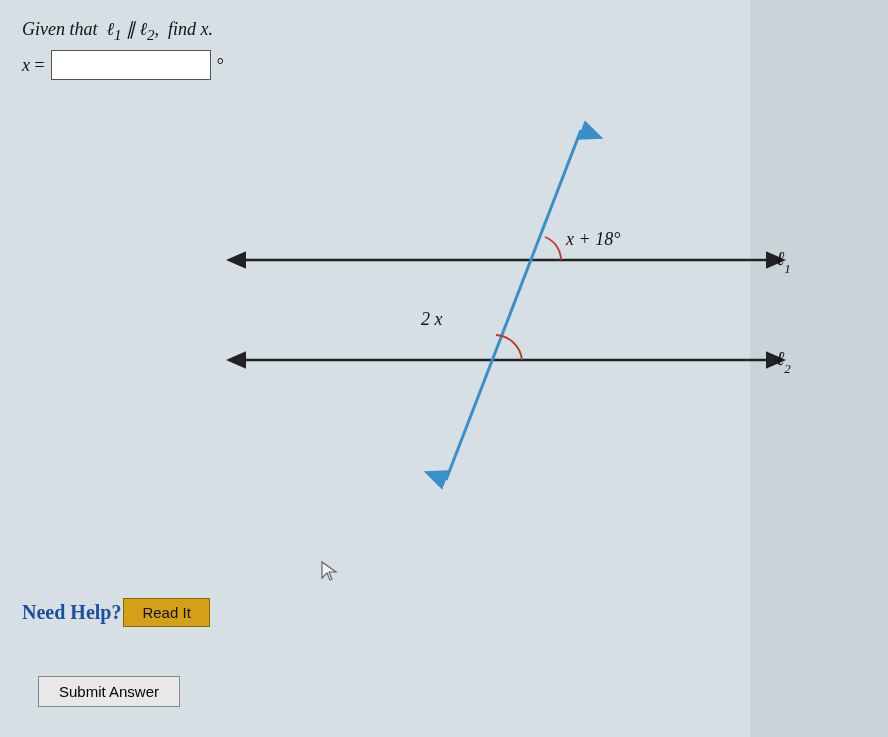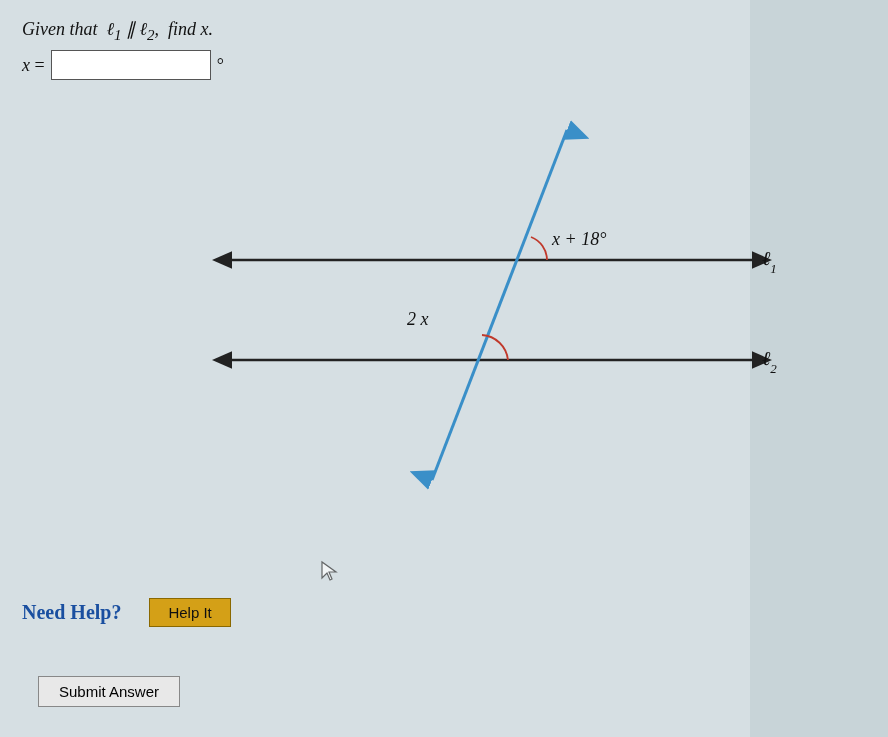--- a/index.html
+++ b/index.html
@@ -51,32 +51,32 @@
     }
 
     .degree-symbol {
       font-size: 18px;
     }
 
     
     .diagram {
       position: absolute;
       top: 90px;
-      left: 152px;
+      left: 166px;
       width: 700px;
       height: 450px;
     }
 
     .need-help-row {
       position: absolute;
       bottom: 110px;
       left: 22px;
       display: flex;
       align-items: center;
-      gap: 28px;
+      gap: 2px;
     }
 
     .need-help-label {
       font-size: 20px;
       font-weight: bold;
       color: #1a4fa0;
     }
 
     .read-it-btn {
       background: #d4a017;
@@ -164,18 +164,18 @@
   </div>
 
   <div class="cursor-icon">
     <svg width="22" height="22" viewBox="0 0 22 22" xmlns="http://www.w3.org/2000/svg">
       <polygon points="2,2 2,18 7,13 10,20 12,19 9,12 16,12" fill="white" stroke="#333" stroke-width="1.2"></polygon>
     </svg>
   </div>
 
   <div class="need-help-row">
     <span class="need-help-label">Need Help?</span>
-    <button class="read-it-btn">Help It</button>
+    <button class="read-it-btn">Read It</button>
   </div>
 
   <button class="submit-btn">Submit Answer</button>
 
 </div>
 
 </body></html>

